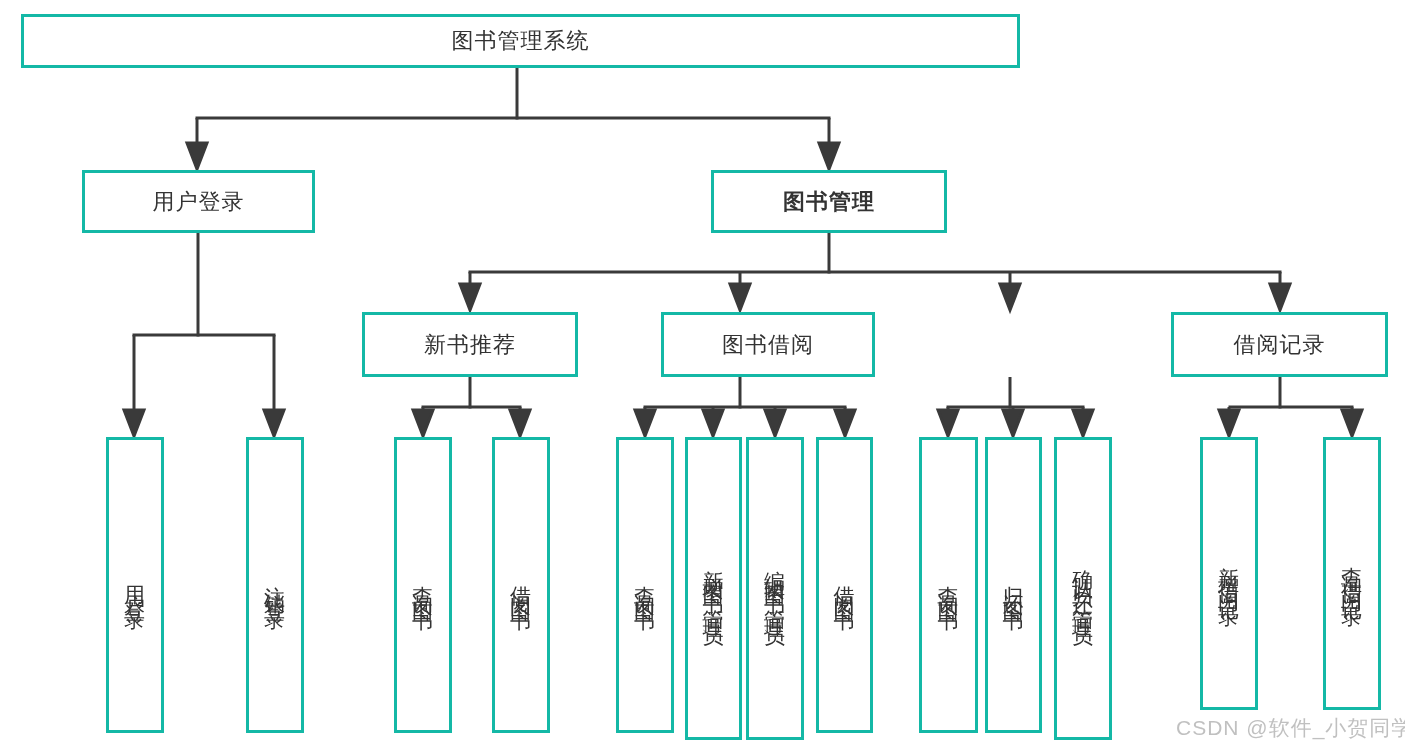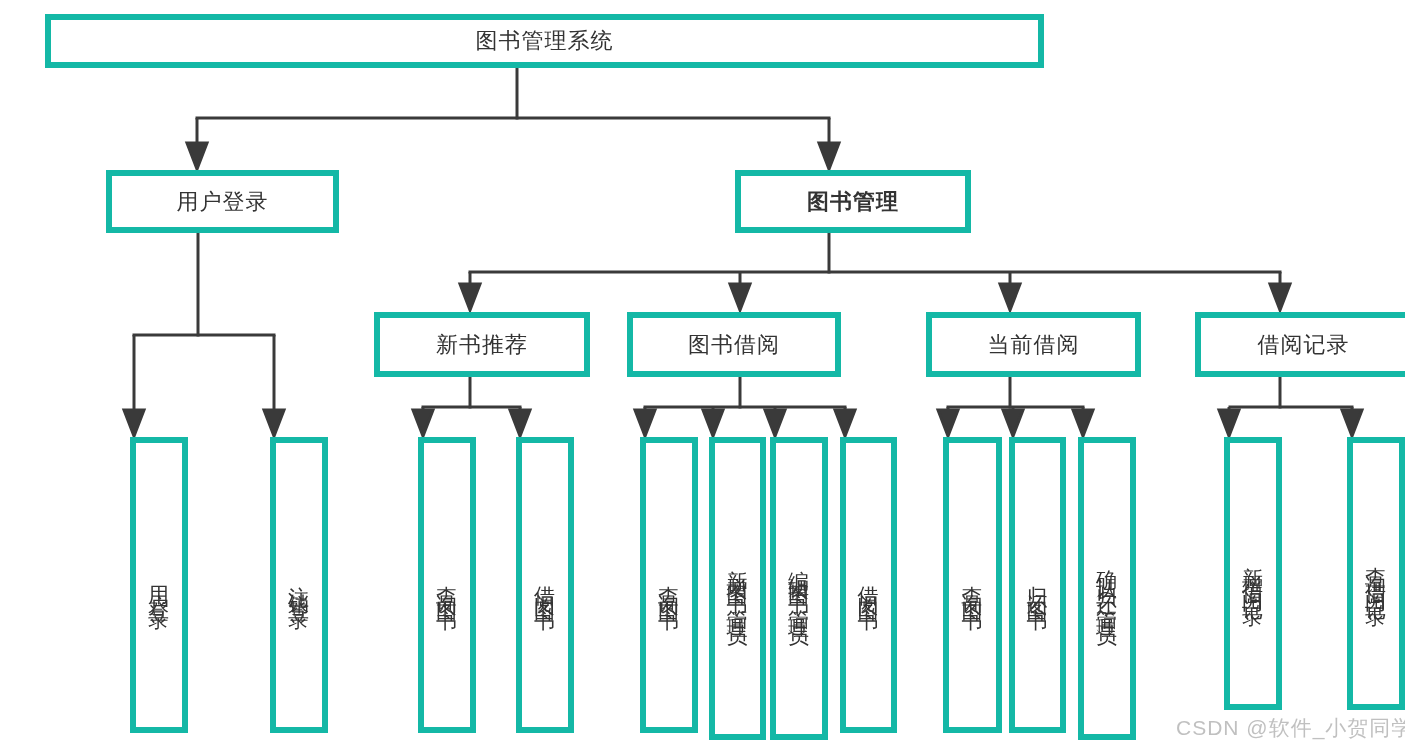--- a/index.html
+++ b/index.html
@@ -2,27 +2,26 @@
 <html><head>
 <meta charset="utf-8">
 <style>
   html,body{margin:0;padding:0;background:#ffffff;}
   body{font-family:"Liberation Sans",sans-serif;}
   #canvas{position:relative;width:1405px;height:747px;background:#ffffff;overflow:hidden;}
   #connectors{position:absolute;left:0;top:0;width:1405px;height:747px;pointer-events:none;}
   .box{
     position:absolute;
     box-sizing:border-box;
-    border:6px solid #14b8a6;
+    border:3px solid #14b8a6;
     background:#ffffff;
     display:flex;
     align-items:center;
     justify-content:center;
     color:#333333;
-    margin-left:24px;
   }
   .hbox{font-size:22px;letter-spacing:1px;}
   .leaf{
     writing-mode:vertical-rl;
     text-orientation:mixed;
     font-size:21px;
     letter-spacing:8px;
     line-height:1;
   }
   #watermark{
@@ -103,23 +102,22 @@
       <line x1="1352" y1="407" x2="1352" y2="414"></line>
       <polygon points="1342,410 1362,410 1352,436"></polygon>
     </g>
   </svg>
 
   <div class="box hbox" style="left:21px;top:14px;width:999px;height:54px;">图书管理系统</div>
 
   <div class="box hbox" style="left:82px;top:170px;width:233px;height:63px;">用户登录</div>
   <div class="box hbox" style="left:711px;top:170px;width:236px;height:63px;font-weight:bold;">图书管理</div>
 
-  <div class="box hbox" style="left:350px;top:312px;width:216px;height:65px;font-family:Liberation Serif, serif;">新书推荐</div>
-  <div class="box hbox" style="left:603px;top:312px;width:214px;height:65px;">图书借阅</div>
-  <div class="box hbox" style="left:902px;top:312px;width:215px;height:65px;">当前借阅</div>
+  <div class="box hbox" style="left:362px;top:312px;width:216px;height:65px;font-family:Liberation Serif, serif;">新书推荐</div>
+  <div class="box hbox" style="left:661px;top:312px;width:214px;height:65px;">图书借阅</div>
   <div class="box hbox" style="left:1171px;top:312px;width:217px;height:65px;">借阅记录</div>
 
   <div class="box leaf" style="left:106px;top:437px;width:58px;height:296px;">用户登录</div>
   <div class="box leaf" style="left:246px;top:437px;width:58px;height:296px;">注销登录</div>
 
   <div class="box leaf" style="left:394px;top:437px;width:58px;height:296px;">查询图书</div>
   <div class="box leaf" style="left:492px;top:437px;width:58px;height:296px;">借阅图书</div>
 
   <div class="box leaf" style="left:616px;top:437px;width:58px;height:296px;">查询图书</div>
   <div class="box leaf" style="left:685px;top:437px;width:57px;height:303px;">新增图书（管理员）</div>

